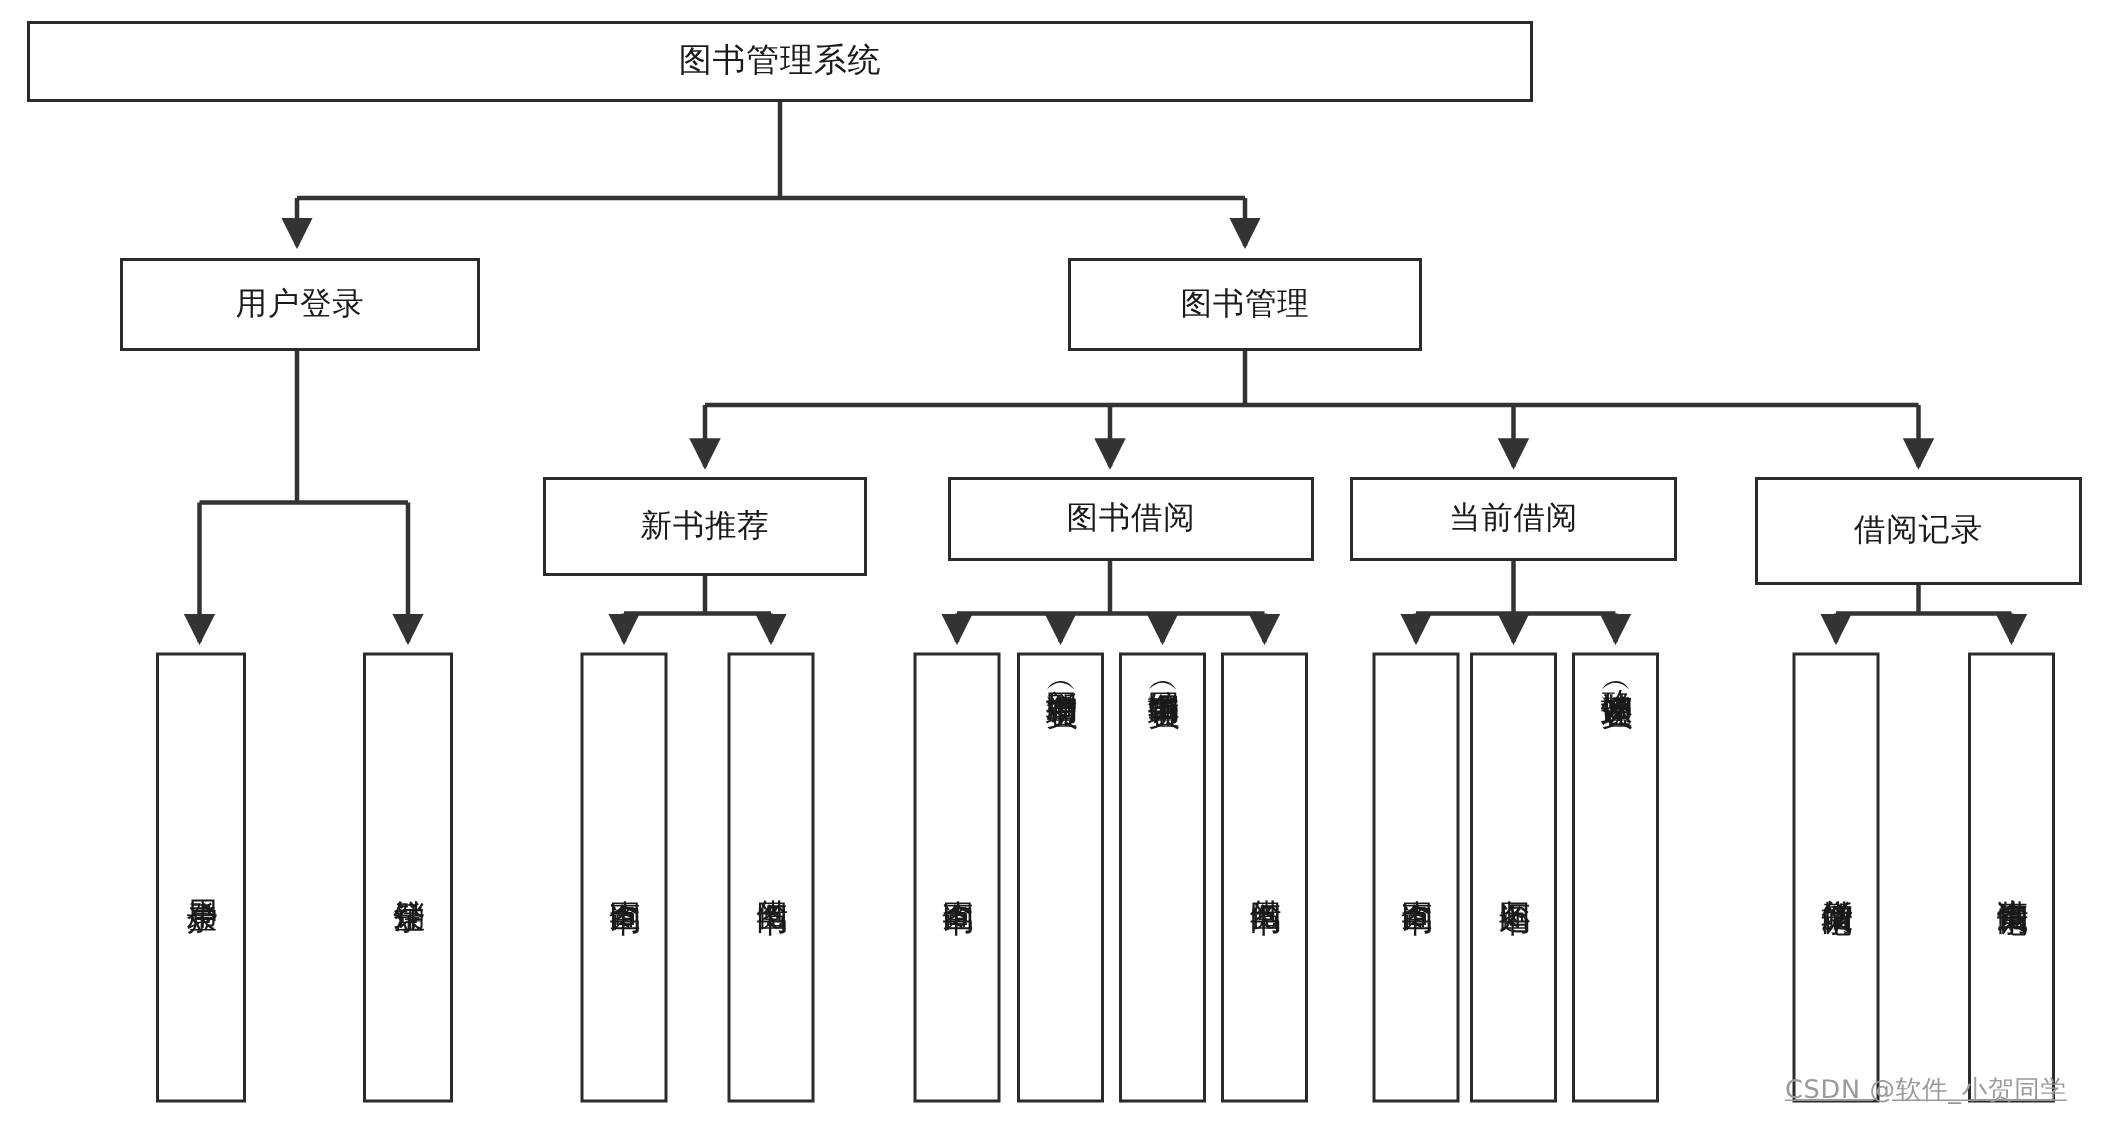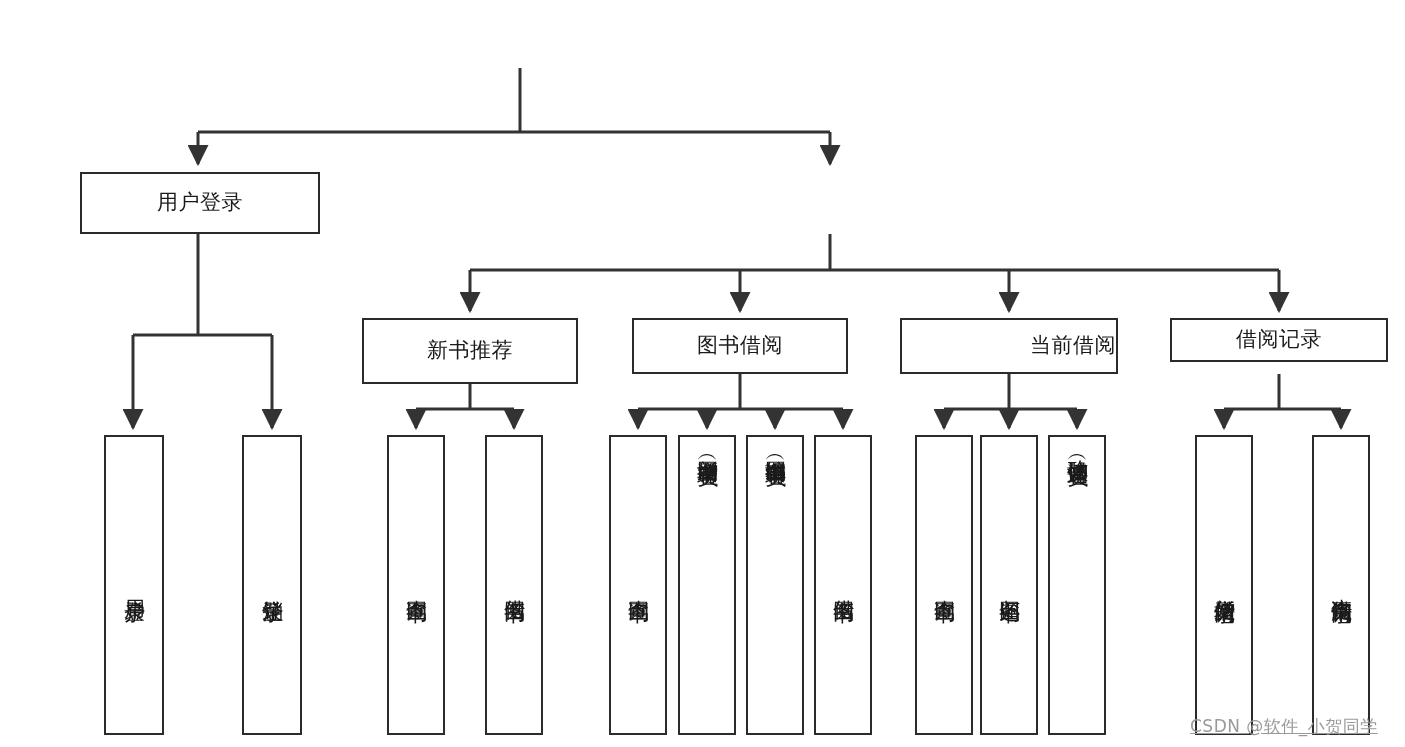--- a/index.html
+++ b/index.html
@@ -125,35 +125,41 @@
       <path d="M 1009 409 L 1009 428" marker-end="url(#arrow)"></path>
       <path d="M 1077 409 L 1077 428" marker-end="url(#arrow)"></path>
 
       <path d="M 1279 374 L 1279 409"></path>
       <path d="M 1224 409 L 1341 409"></path>
       <path d="M 1224 409 L 1224 428" marker-end="url(#arrow)"></path>
       <path d="M 1341 409 L 1341 428" marker-end="url(#arrow)"></path>
     </g>
   </svg>
 
+  <div class="node node-h node-root" style="left: 18px; top: 14px; width: 1004px; height: 54px; border-color: rgb(43, 43, 43); background: rgb(255, 255, 255); color: rgb(26, 26, 26);">
+    <span class="node-label">图书管理系统</span>
+  </div>
 
   <div class="node node-h" style="left: 80px; top: 172px; width: 240px; height: 62px; border-color: rgb(43, 43, 43); background: rgb(255, 255, 255); color: rgb(26, 26, 26);">
     <span class="node-label">用户登录</span>
   </div>
+  <div class="node node-h" style="left: 712px; top: 172px; width: 236px; height: 62px; border-color: rgb(43, 43, 43); background: rgb(255, 255, 255); color: rgb(26, 26, 26);">
+    <span class="node-label">图书管理</span>
+  </div>
 
   <div class="node node-h" style="left: 362px; top: 318px; width: 216px; height: 66px; border-color: rgb(43, 43, 43); background: rgb(255, 255, 255); color: rgb(26, 26, 26);">
     <span class="node-label">新书推荐</span>
   </div>
-  <div class="node node-h" style="left: 632px; top: 318px; width: 216px; height: 56px; border-color: rgb(43, 43, 43); background: rgb(255, 255, 255); color: rgb(26, 26, 26);">
+  <div class="node node-h" style="left: 632px; top: 318px; width: 244px; height: 56px; border-color: rgb(43, 43, 43); background: rgb(255, 255, 255); color: rgb(26, 26, 26);">
     <span class="node-label">图书借阅</span>
   </div>
-  <div class="node node-h" style="left: 900px; top: 318px; width: 218px; height: 56px; border-color: rgb(43, 43, 43); background: rgb(255, 255, 255); color: rgb(26, 26, 26); justify-content: flex-end;">
+  <div class="node node-h" style="left: 900px; top: 318px; width: 218px; height: 56px; border-color: rgb(43, 43, 43); background: rgb(255, 255, 255); color: rgb(26, 26, 26);">
     <span class="node-label">当前借阅</span>
   </div>
-  <div class="node node-h" style="left: 1170px; top: 318px; width: 218px; height: 44px; border-color: rgb(43, 43, 43); background: rgb(255, 255, 255); color: rgb(26, 26, 26);">
+  <div class="node node-h" style="left: 1170px; top: 318px; width: 218px; height: 72px; border-color: rgb(43, 43, 43); background: rgb(255, 255, 255); color: rgb(26, 26, 26);">
     <span class="node-label">借阅记录</span>
   </div>
 
   <div class="node node-v" style="left: 104px; top: 435px; width: 60px; height: 300px; border-color: rgb(43, 43, 43); background: rgb(255, 255, 255); color: rgb(26, 26, 26);">
     <span class="node-label">用户登录</span>
   </div>
   <div class="node node-v" style="left: 242px; top: 435px; width: 60px; height: 300px; border-color: rgb(43, 43, 43); background: rgb(255, 255, 255); color: rgb(26, 26, 26);">
     <span class="node-label">注销登录</span>
   </div>
   <div class="node node-v" style="left: 387px; top: 435px; width: 58px; height: 300px; border-color: rgb(43, 43, 43); background: rgb(255, 255, 255); color: rgb(26, 26, 26);">

